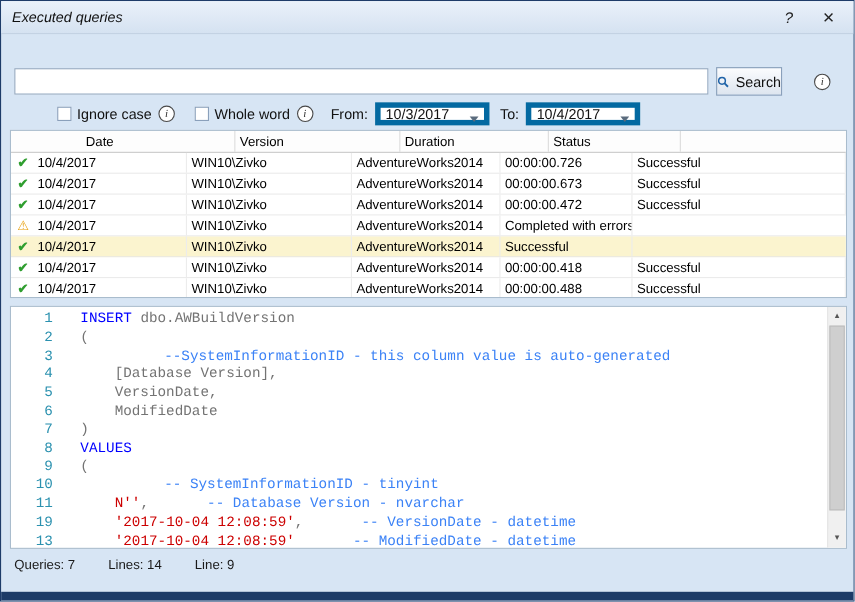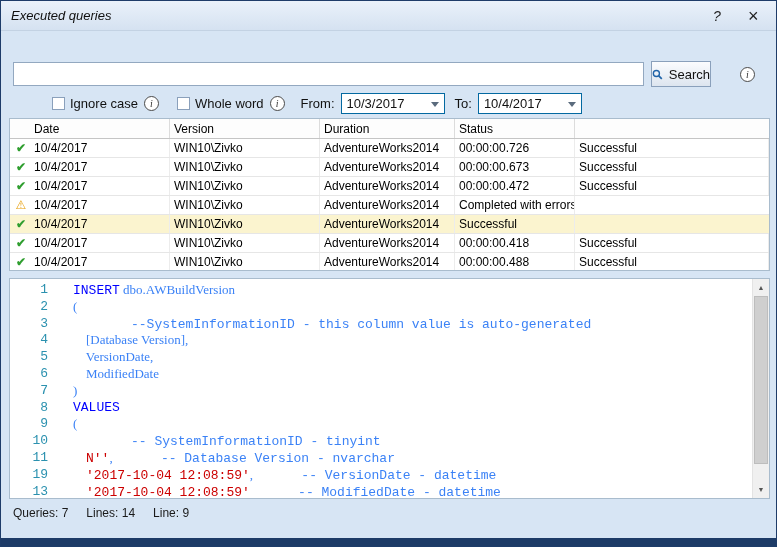--- a/index.html
+++ b/index.html
@@ -37,33 +37,33 @@
   .filter-row{
     position:absolute;left:3px;top:91px;height:22px;right:12px;
     display:flex;align-items:center;font-size:13px;color:#111;margin-left:48px;
   }
   .checkbox{width:13px;height:13px;border:1px solid #8aa0bb;background:#fff;flex:0 0 auto;}
   .cb-label{margin-left:5px;margin-right:6px;}
   .spacer18{width:18px;flex:0 0 auto;}
   .spacer16{width:16px;flex:0 0 auto;}
   .range-label{margin-right:6px;}
   .combo{
-    width:104px;height:21px;border:1px solid #0369a1;background:#fff;
+    width:104px;height:21px;border:5px solid #0369a1;background:#fff;
     display:flex;align-items:center;position:relative;font-size:13px;padding-left:5px;flex:0 0 auto;margin-right:10px;
   }
   .combo .arrow{
     position:absolute;right:5px;top:8px;width:0;height:0;
     border-left:4px solid transparent;border-right:4px solid transparent;border-top:5px solid #5a6b7d;
   }
   .table{
     position:absolute;left:8px;top:117px;width:761px;height:153px;
     background:#fff;border:1px solid #a9bccd;font-size:12px;overflow:hidden;
   }
   .thead,.trow{display:grid;grid-template-columns:160px 150px 135px 120px 1fr;}
-  .thead{height:20px;background:#fdfdfd;border-bottom:1px solid #c5c5c5;}
+  .thead{height:20px;background:#fdfdfd;border-bottom:1px solid #c5c5c5;padding-left:44px;}
   .th{display:flex;align-items:center;padding-left:4px;border-right:1px solid #dcdcdc;color:#000;overflow:hidden;white-space:nowrap;}
   .th-date{padding-left:24px;}
   .trow{height:19px;background:#fff;border-bottom:1px solid #e6e6e6;}
   .trow.selected{background:#fbf4cf;}
   .tcell{display:flex;align-items:center;padding-left:4px;border-right:1px solid #ececec;overflow:hidden;white-space:nowrap;color:#000;}
   .date-cell{padding-left:4px;}
   .row-icon{width:14px;margin-right:6px;text-align:center;flex:0 0 auto;font-size:12px;line-height:12px;}
   .row-icon.ok{color:#2f9e2f;font-weight:bold;}
   .row-icon.warn{color:#e69b00;}
   .editor{
@@ -77,27 +77,27 @@
   }
   .ln{height:16.8px;line-height:16.8px;}
   .code{
     flex:1;padding:3px 0 0 19px;font-family:"Liberation Mono",monospace;
     font-size:13px;white-space:pre;overflow:hidden;
   }
   .cl{height:16.8px;line-height:16.8px;}
   .seg-keyword{color:#0000ff;margin-top:23px;}
   .seg-comment{color:#3b82f6;margin-left:45px;}
   .seg-string{color:#cc0000;}
-  .seg-plain{color:#3b82f6;font-family:Liberation Serif, serif;}
+  .seg-plain{color:#737373;}
   .vscroll{position:absolute;top:0;right:0;bottom:0;width:17px;background:#f0f0f0;border-left:1px solid #e3e3e3;}
   .sb-btn{position:absolute;left:0;right:0;height:17px;display:flex;align-items:center;justify-content:center;font-size:7px;color:#555;background:#f0f0f0;}
   .sb-up{top:0;}
   .sb-down{bottom:0;}
   .sb-thumb{position:absolute;left:1px;right:1px;top:17px;height:168px;background:#cfcfcf;border:1px solid #bdbdbd;}
-  .statusbar{position:absolute;left:12px;top:505px;display:flex;gap:18px;font-size:12px;color:#1a1a1a;}
+  .statusbar{position:absolute;left:12px;top:505px;display:flex;gap:30px;font-size:12px;color:#1a1a1a;}
   .bottom-band{position:absolute;left:0;right:0;bottom:0;height:8px;background:#1d3b67;}
 </style>
 </head>
 <body>
 
 <div class="window">
 
   <div class="titlebar">
     <span class="title">Executed queries</span>
     <span class="tb-btn tb-help">?</span>

